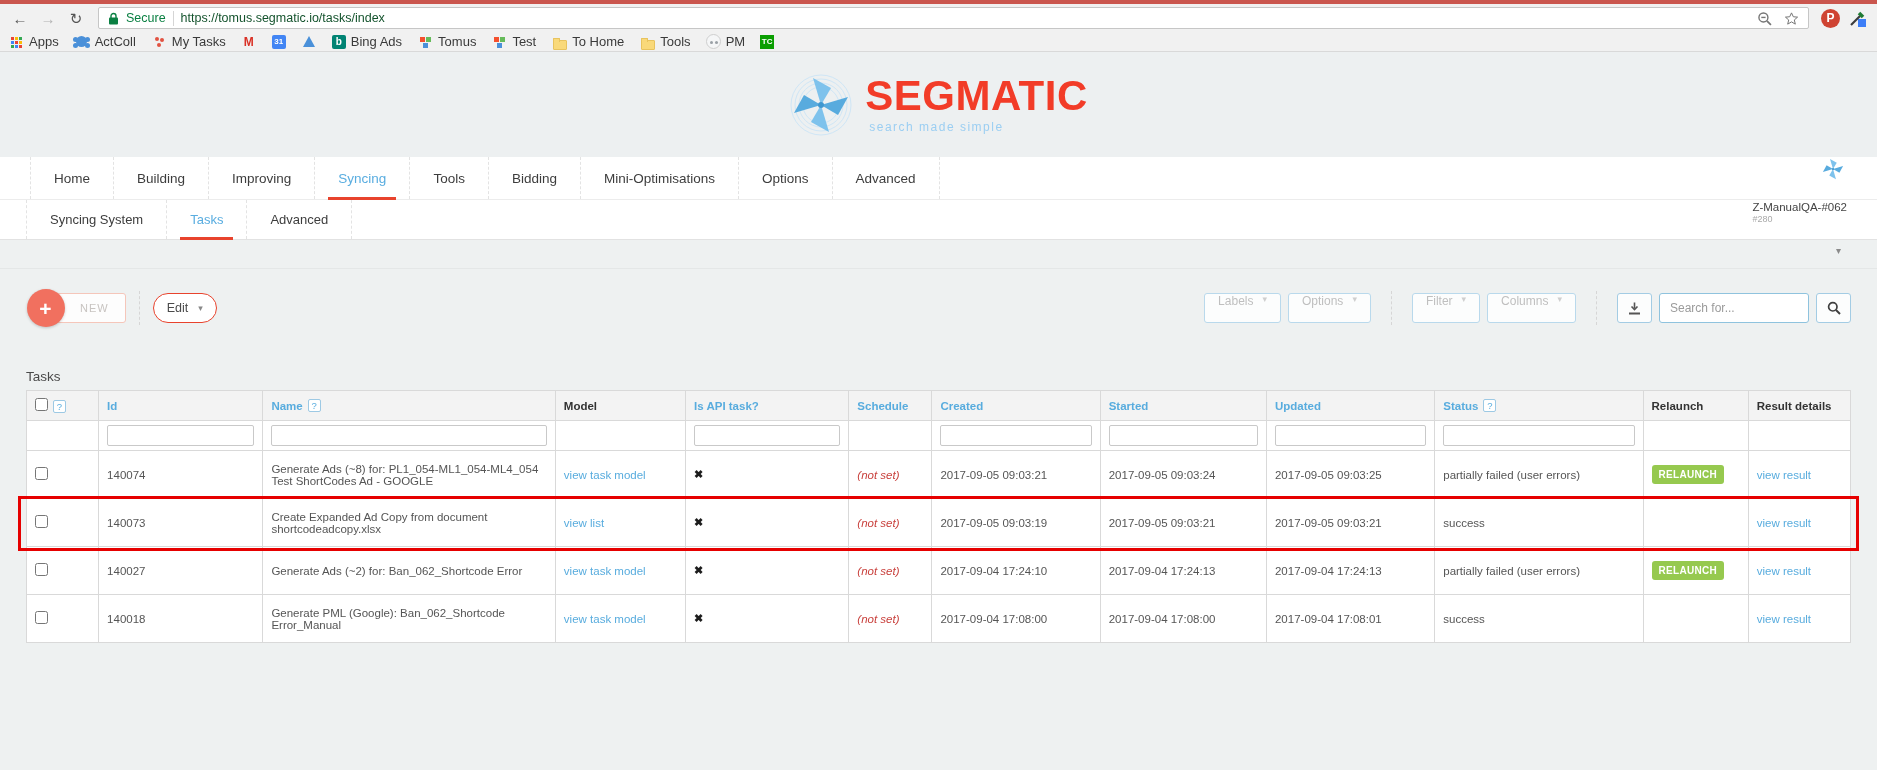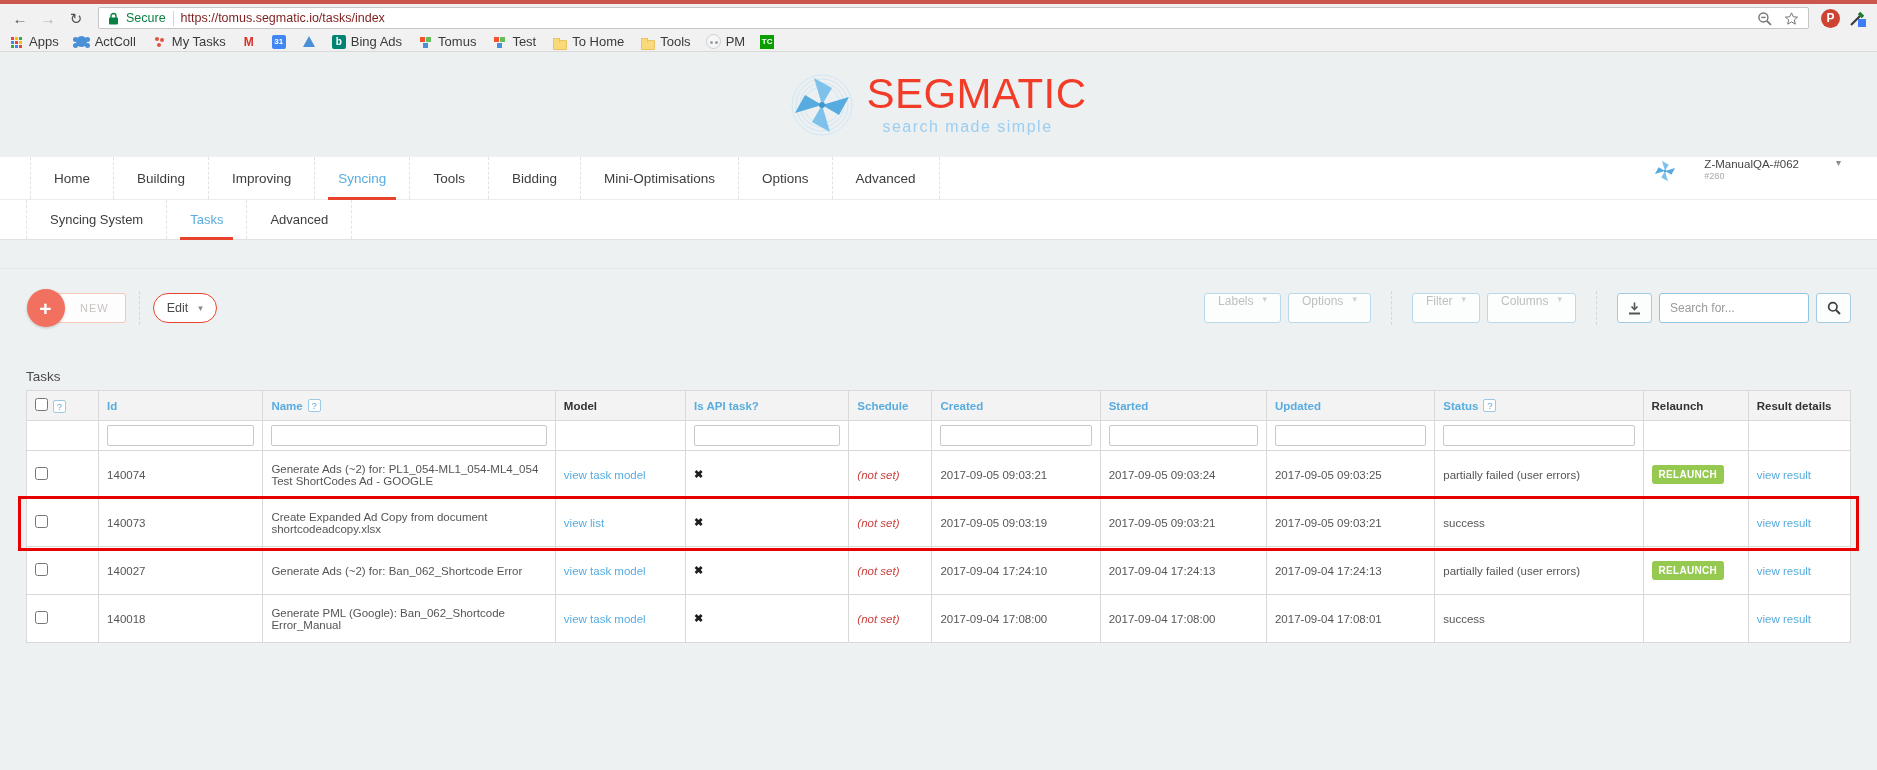--- a/index.html
+++ b/index.html
@@ -8,21 +8,21 @@
   button { font-family:inherit; background:none; }
 
   
   .tab-strip { height:4px; background:#ca564e; }
   .browser-toolbar { height:28px; background:#f1f1f1; display:flex; align-items:center; padding:0 10px; gap:8px; }
   .nav-btn { font-size:15px; color:#555; width:20px; text-align:center; cursor:pointer; line-height:1; }
   .nav-btn.disabled { color:#b3b3b3; }
   .url-bar { flex:1; height:22px; background:#fff; border:1px solid #c6c6c6; border-radius:2px; display:flex; align-items:center; padding:0 9px; gap:7px; margin:0 4px; cursor:text; }
   .secure-label { color:#0b8043; font-size:12.5px; }
   .url-sep { width:1px; height:15px; background:#d5d5d5; }
-  .url-text { color:#7f1d1d; font-size:12.5px; }
+  .url-text { color:#14532d; font-size:12.5px; }
   .url-right { margin-left:auto; display:flex; align-items:center; gap:12px; }
   .ext-p { width:19px; height:19px; border-radius:50%; background:#cf4332; color:#fff; font-size:12px; font-weight:bold; display:flex; align-items:center; justify-content:center; cursor:pointer; }
   .bookmarks-bar { height:20px; background:#f1f1f1; border-bottom:1px solid #d9d9d9; display:flex; align-items:center; padding:0 8px; gap:15px; }
   .bookmark { display:flex; align-items:center; gap:5px; font-size:13px; color:#3a3a3a; cursor:pointer; }
   .fav { width:16px; height:16px; position:relative; flex:none; display:flex; align-items:center; justify-content:center; }
   .fav-apps-grid::before { content:""; position:absolute; left:3px; top:3px; width:3px; height:3px; background:#ea4335;
     box-shadow:4px 0 #fbbc05,8px 0 #34a853,0 4px #4285f4,4px 4px #ea4335,8px 4px #fbbc05,0 8px #34a853,4px 8px #4285f4,8px 8px #ea4335; }
   .fav-actcoll::before { content:""; width:11px; height:11px; border-radius:50%; background:#4a90d9;
     box-shadow:-6px -2px 0 -3px #4a90d9, 6px -2px 0 -3px #4a90d9, -6px 4px 0 -3px #4a90d9, 6px 4px 0 -3px #4a90d9; }
   .fav-red-dots::before { content:""; position:absolute; left:4px; top:3px; width:4px; height:4px; border-radius:50%; background:#e25241;
@@ -39,31 +39,31 @@
   .fav-folder::after { content:""; position:absolute; left:2px; top:4px; width:5px; height:3px; background:#f9d97a; border:1px solid #e8c35e; border-bottom:none; border-radius:1px 1px 0 0; }
   .fav-reddit { width:15px; height:15px; border-radius:50%; background:#f5f6f7; border:1px solid #cfcfcf; }
   .fav-reddit::before { content:""; position:absolute; left:3px; top:6px; width:3px; height:3px; border-radius:50%; background:#9aa0a6; box-shadow:5px 0 0 #9aa0a6; }
   .fav-techcrunch { background:#0a9e01; width:14px; height:14px; }
   .fav-techcrunch::before { content:"TC"; color:#fff; font-size:8px; font-weight:bold; }
 
   
   .site-header { height:105px; background:#edf0f1; display:flex; align-items:center; justify-content:center; }
   .logo { display:flex; align-items:center; gap:12px; }
   .logo-mark { width:64px; height:64px; }
-  .brand { font-size:42px; font-weight:normal; color:#f23c28; letter-spacing:0.5px; line-height:1; }
-  .tagline { font-size:16px; color:#9bcef2; letter-spacing:1.5px; margin-top:3px; padding-left:4px;margin-left:12px; }
+  .brand { font-size:42px; font-weight:bold; color:#f23c28; letter-spacing:0.5px; line-height:1; }
+  .tagline { font-size:12px; color:#9bcef2; letter-spacing:1.5px; margin-top:3px; padding-left:4px; }
 
   
   .main-nav { height:43px; background:#fff; border-bottom:1px solid #ececec; display:flex; padding:0 30px; }
   .nav-items { display:flex; }
   .nav-item { display:flex; align-items:center; padding:0 23px; font-size:13.5px; color:#3d3d3d; position:relative; border-left:1px dashed #e3e3e3; cursor:pointer; white-space:nowrap; }
   .nav-items .nav-item:last-child, #subnav .nav-item:last-child { border-right:1px dashed #e3e3e3; }
   .nav-item.active { color:#59ade0; }
   .nav-item.active::after { content:""; position:absolute; left:13px; right:13px; bottom:-1px; height:3px; background:#e8432d; }
-  .nav-user { margin-left:auto; display:flex; align-items:flex-start; gap:25px; cursor:pointer; }
+  .nav-user { margin-left:auto; display:flex; align-items:flex-end; gap:19px; cursor:pointer;flex-direction:column; }
   .avatar { width:28px; height:28px; border-radius:50%; background:#ffffff; display:flex; align-items:center; justify-content:center; }
   .user-meta { display:flex; flex-direction:column; line-height:1.25; }
   .user-name { font-size:11.5px; color:#444; }
   .user-id { font-size:9px; color:#a9a9a9; }
   .user-caret { color:#8a8a8a; font-size:10px; margin:0 6px 0 12px; }
   .sub-nav { height:40px; background:#fff; border-bottom:1px solid #e2e2e2; display:flex; padding:0 26px; }
   .sub-nav .nav-item { font-size:13px; }
 
   
   .content { position:relative; height:530px; }
@@ -356,21 +356,21 @@
                 <td><input type="text" style=""></td>
                 <td><input type="text" style=""></td>
                 <td></td>
                 <td></td>
               </tr>
             </thead>
             <tbody>
               <tr class="data-row">
                 <td class="col-select"><input type="checkbox" style=""></td>
                 <td class="col-id">140074</td>
-                <td class="col-name">Generate Ads (~2) for: PL1_054-ML1_054-ML4_054 Test ShortCodes Ad - GOOGLE</td>
+                <td class="col-name">Generate Ads (~8) for: PL1_054-ML1_054-ML4_054 Test ShortCodes Ad - GOOGLE</td>
                 <td><a class="cell-link">view task model</a></td>
                 <td><span class="cross">✖</span></td>
                 <td><span class="notset">(not set)</span></td>
                 <td>2017-09-05 09:03:21</td>
                 <td>2017-09-05 09:03:24</td>
                 <td>2017-09-05 09:03:25</td>
                 <td>partially failed (user errors)</td>
                 <td><span class="badge">RELAUNCH</span></td>
                 <td><a class="cell-link">view result</a></td>
               </tr>

